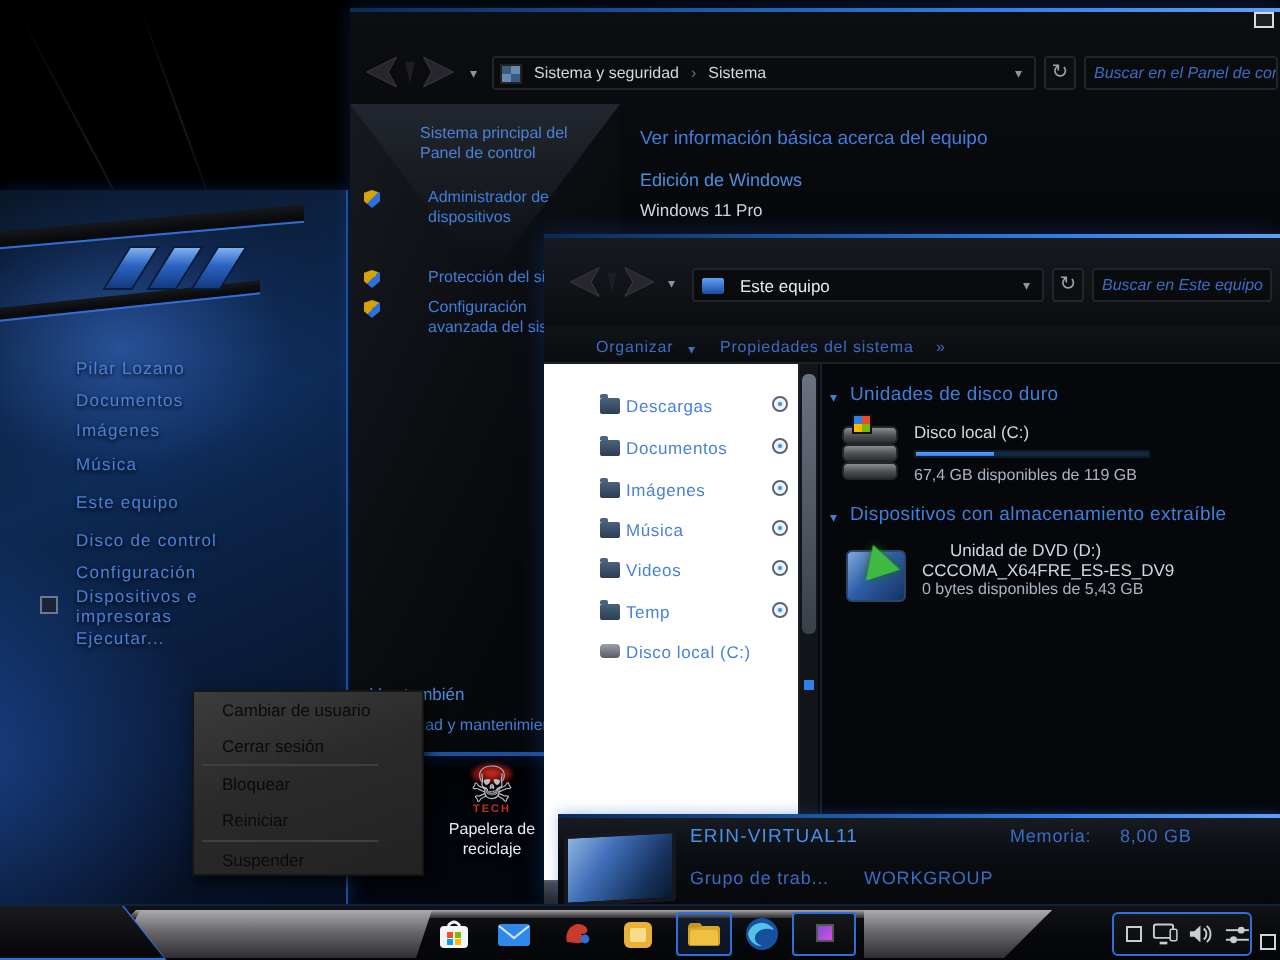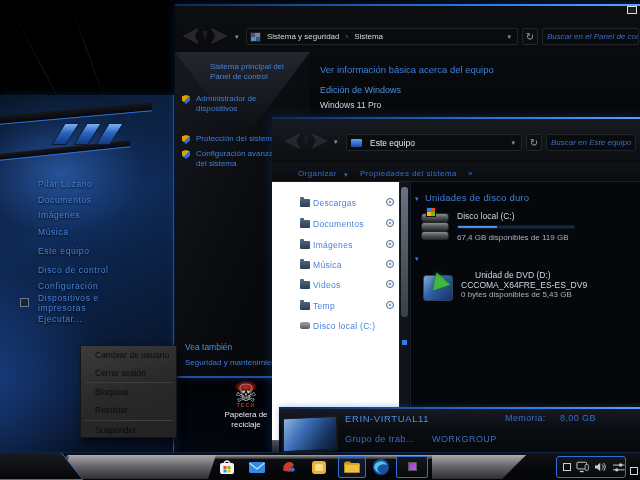--- a/index.html
+++ b/index.html
@@ -45,21 +45,21 @@
   background:linear-gradient(180deg,#0c0e12,#060709 30%,#040507);
   border-bottom:2px solid #1e4f9e;box-shadow:0 0 10px rgba(30,90,200,.25)}
 #cpside{position:absolute;left:0;top:48px;width:135px;height:324px;
   background:linear-gradient(115deg,#16191f 0%,#0b0d11 45%,#07080b 70%)}
 #cpside .tri{position:absolute;left:0;top:0;width:135px;height:90px;
   background:linear-gradient(180deg,#1d2averse,#000);clip-path:polygon(0 0,100% 0,50% 100%);
   background:linear-gradient(180deg,#22262e,#0a0c10)}
 .shield{width:8px;height:9px;flex:none;margin-top:1px;
   clip-path:polygon(50% 0,100% 15%,100% 62%,50% 100%,0 62%,0 15%);
   background:linear-gradient(135deg,#d8a200 0 50%,#2f6fd8 50% 100%)}
-.cplink{position:absolute;display:flex;gap:6px;width:118px;line-height:1.25}
+.cplink{position:absolute;display:flex;gap:24px;width:118px;line-height:1.25}
 
 #exwin{left:272px;top:117px;width:368px;height:335px;z-index:20;
   background:#07090c;box-shadow:0 0 12px rgba(30,90,200,.3)}
 #extitle{position:absolute;left:0;top:2px;width:100%;height:44px;
   background:linear-gradient(180deg,#171a20,#0b0d10)}
 #extoolbar{position:absolute;left:0;top:46px;width:100%;height:19px;
   background:linear-gradient(180deg,#101318,#0a0c0f);border-bottom:1px solid #1b1f26}
 .tbarlink{position:absolute;color:#3b6cc4;font-size:8px;letter-spacing:.4px;cursor:pointer;white-space:nowrap}
 #exnav{position:absolute;left:0;top:65px;width:127px;height:270px;background:#ffffff}
 .navrow{position:absolute;left:0;width:127px;height:15px}
@@ -107,21 +107,21 @@
   background:linear-gradient(125deg,#8fb4e0 0%,#3f6fb8 35%,#16325e 75%,#0a1830);transform:skewY(-3deg)}
 .syslabel{color:#3b6cc4;font-size:9px;letter-spacing:.4px;white-space:nowrap}
 
 #recycle{left:215px;top:381px;width:62px;height:64px;z-index:8;text-align:center;cursor:pointer}
 #recycle .glow{position:absolute;left:21px;top:1px;width:20px;height:10px;border-radius:50%;
   background:radial-gradient(#e03020,#7a1008 70%,transparent);filter:blur(1px)}
 #recycle .skull{position:relative;font-size:25px;line-height:1;color:#b9bcc0;text-shadow:0 0 3px #000}
 #recycle .tech{position:relative;margin-top:-4px;font-size:5.5px;font-weight:bold;color:#c03020;letter-spacing:1px}
 #recycle .lbl{position:relative;margin-top:2px;font-size:8px;color:#e8ecf2;line-height:1.2;text-shadow:0 1px 2px #000}
 
-#powermenu{left:80px;top:345px;width:97px;height:93px;z-index:50;
+#powermenu{left:96px;top:345px;width:116px;height:93px;z-index:50;
   background:linear-gradient(160deg,#3c3c3c,#2a2a2a 45%,#222);border:1px solid #151515;
   box-shadow:2px 3px 6px rgba(0,0,0,.7)}
 .pmitem{position:absolute;left:14px;color:#0a0a0a;font-size:8.5px;white-space:nowrap;cursor:pointer}
 .pmsep{position:absolute;left:4px;width:88px;height:1px;background:#1c1c1c;border-bottom:1px solid #3f3f3f}
 
 #taskbar{left:0;top:452px;width:640px;height:28px;z-index:55;
   background:linear-gradient(180deg,#101216,#07080b 60%,#040507);border-top:1px solid #0e2342}
 .strip{position:absolute;background:linear-gradient(180deg,#ababad,#68686a 45%,#2e2e30)}
 #startbtn{position:absolute;left:0;top:0;width:84px;height:28px;cursor:pointer;
   background:#2f6fd8;clip-path:polygon(0 0,62px 0,84px 100%,0 100%)}
@@ -310,20 +310,21 @@
           <i style="top:22px"></i>
         <span class="flag"></span>
       </div>
       <div class="abs" style="left:46px;top:29px;color:#cfd8e2;font-size:8.5px">Disco local (C:)</div>
       <div class="capbar" style="left:46px;top:43px">
         <div class="capfill" style="width: 34%;"></div>
       </div>
       <div class="abs" style="left:46px;top:51px;color:#a8b4c2;font-size:8px">67,4 GB disponibles de 119 GB</div>
 
       <span class="abs chev" style="left:4px;top:73px;color:#3f7fd9">▾</span>
+      <div class="sechdr" style="left:14px;top:70px">Dispositivos con almacenamiento extraíble</div>
 
       <div class="dvd" style="left:12px;top:93px">
         <span class="arrow"></span>
       </div>
       <div class="abs" style="left:64px;top:88px;color:#cfd8e2;font-size:8.5px">Unidad de DVD (D:)</div>
       <div class="abs" style="left:50px;top:98px;color:#cfd8e2;font-size:8.5px">CCCOMA_X64FRE_ES-ES_DV9</div>
       <div class="abs" style="left:50px;top:108px;color:#a8b4c2;font-size:8px">0 bytes disponibles de 5,43 GB</div>
     </div>
   </div>
 

